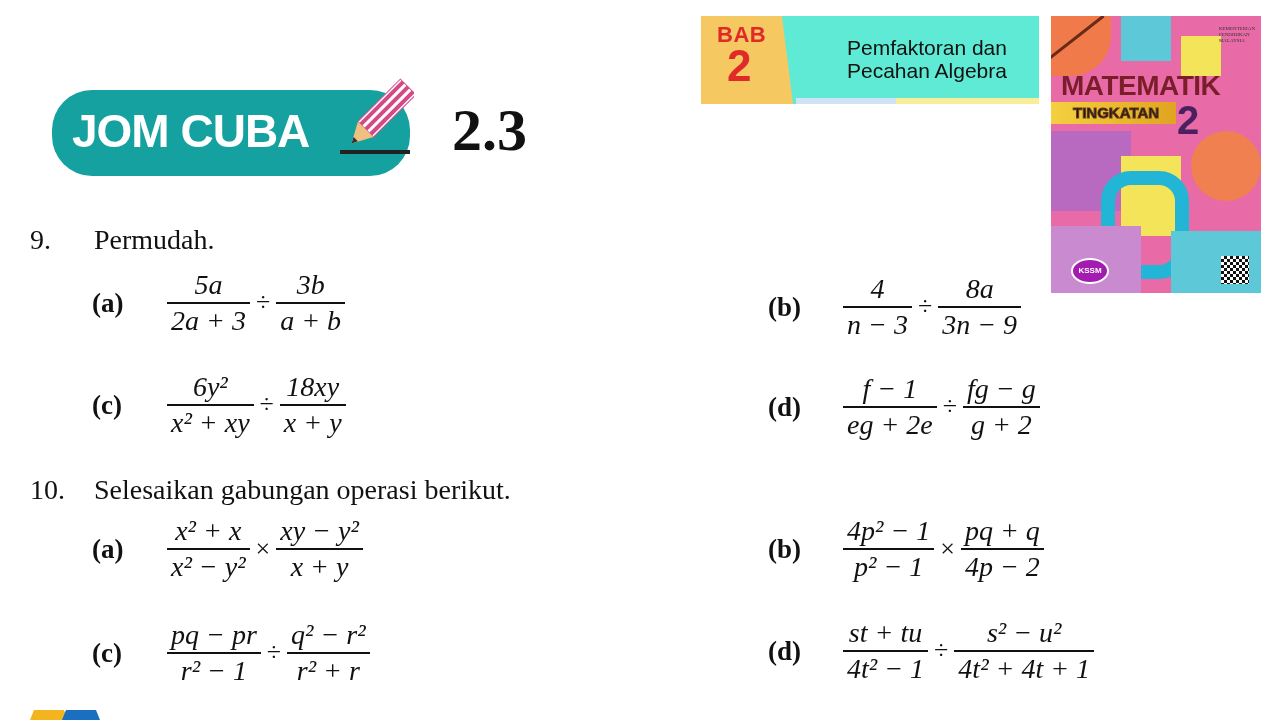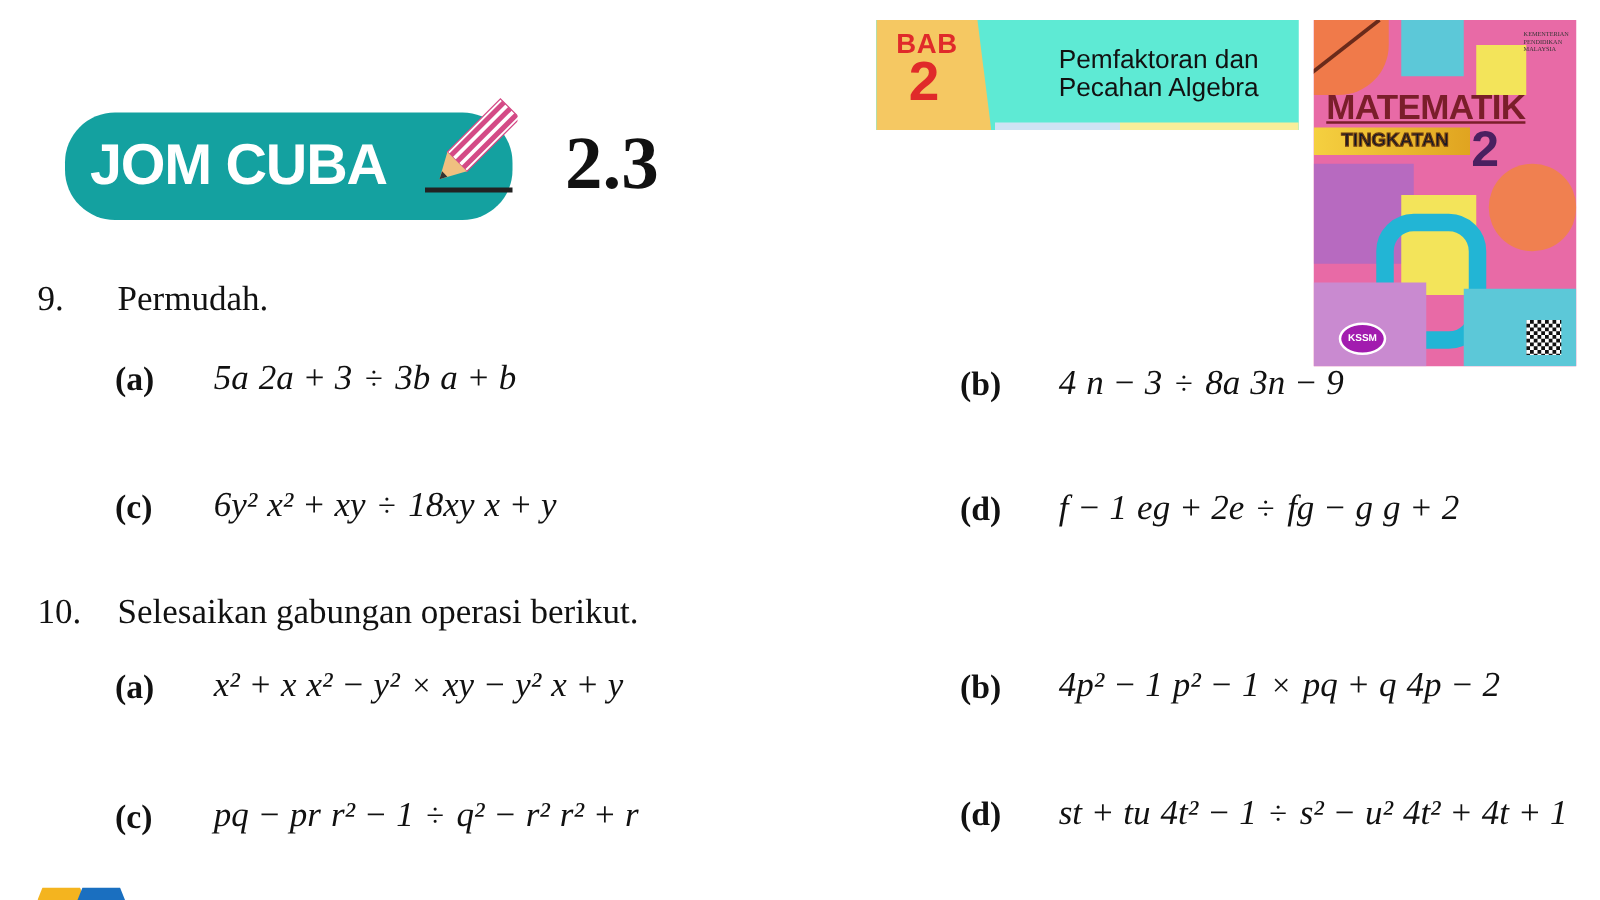--- a/index.html
+++ b/index.html
@@ -10,42 +10,42 @@
   .banner .bab-block { position:absolute; left:0; top:0; width:92px; height:88px; background:#f5c862; clip-path:polygon(0 0, 88% 0, 100% 100%, 0 100%); }
   .banner .bab-label { position:absolute; left:16px; top:6px; font-family:"Liberation Sans", sans-serif; font-weight:bold; font-size:22px; color:#e02a2a; letter-spacing:0.5px; }
   .banner .bab-num { position:absolute; left:26px; top:28px; font-family:"Liberation Sans", sans-serif; font-weight:bold; font-size:44px; color:#e02a2a; line-height:44px; }
   .banner .title { position:absolute; left:146px; top:20px; font-family:"Liberation Sans", sans-serif; font-weight:normal; font-size:21px; line-height:23px; color:#111; }
   .banner .strip { position:absolute; left:195px; right:0; bottom:0; height:6px; background:#f8ee9a; }
   .banner .strip2 { position:absolute; left:95px; width:100px; bottom:0; height:6px; background:#cfe3f4; }
 
   
   .cover { position:absolute; left:1051px; top:16px; width:210px; height:277px; overflow:hidden; background:#e86aa6; }
   .cover .shape { position:absolute; }
-  .cover .mat { position:absolute; left:10px; top:54px; font-family:"Liberation Sans", sans-serif; font-weight:bold; font-size:28px; color:#7a1e2a; letter-spacing:-0.5px;text-decoration:underline; }
+  .cover .mat { position:absolute; left:10px; top:54px; font-family:"Liberation Sans", sans-serif; font-weight:bold; font-size:28px; color:#7a1e2a; letter-spacing:-0.5px; }
   .cover .ting-bar { position:absolute; left:0; top:86px; width:125px; height:22px; background:linear-gradient(90deg,#f5d040,#e0a420); }
   .cover .ting { position:absolute; left:22px; top:88px; font-family:"Liberation Sans", sans-serif; font-weight:bold; font-size:15px; color:#0f172a; -webkit-text-stroke:1px #6a3a10; }
   .cover .two { position:absolute; left:126px; top:82px; font-family:"Liberation Sans", sans-serif; font-weight:bold; font-size:40px; color:#4a2060; }
   .cover .ministry { position:absolute; right:6px; top:10px; font-size:5px; color:#333; line-height:6px; }
   .cover .kssm { position:absolute; left:20px; top:242px; width:34px; height:22px; border-radius:50%; background:#a21caf; border:2px solid #fff; color:#fff; font-family:"Liberation Sans", sans-serif; font-weight:bold; font-size:8px; text-align:center; line-height:22px; }
   .cover .qr { position:absolute; left:170px; top:240px; width:28px; height:28px; background:repeating-conic-gradient(#111 0 25%, #fff 0 50%) 0 0/6px 6px; }
   .cover .stripe { position:absolute; left:-10px; top:20px; width:70px; height:3px; background:#6a2a1a; transform:rotate(-38deg); }
 
   
   .jom { position:absolute; left:52px; top:90px; width:358px; height:86px; background:#14a1a0; border-radius:40px; }
   .jom-text { position:absolute; left:72px; top:104px; font-family:"Liberation Sans", sans-serif; font-weight:bold; font-size:46px; color:#fff; letter-spacing:-1px; }
   .pencil { position:absolute; left:340px; top:78px; width:74px; height:80px; }
   .section-num { position:absolute; left:452px; top:96px; font-family:"Liberation Serif", serif; font-weight:bold; font-size:60px; color:#111; }
 
   
   .qhead { position:absolute; font-size:28px; }
   .qhead .num { position:absolute; left:0; top:0; }
   .qhead .txt { position:absolute; left:64px; top:0; white-space:nowrap; }
   .part { position:absolute; height:90px; display:flex; align-items:center; }
   .plabel { font-size:27px; width:75px; font-weight:bold; }
-  .frac { display:inline-flex; flex-direction:row; align-items:center; font-style:italic; font-size:28px; line-height:34px; }
+  .frac { display:inline-flex; flex-direction:column; align-items:center; font-style:italic; font-size:28px; line-height:34px; }
   .frac .n, .frac .d { padding:0 4px; white-space:nowrap; }
   .frac .bar { height:2px; background:#111; width:100%; }
   .op { font-size:26px; margin:0 6px; font-style:normal; }
 
   .bottom-deco { position:absolute; left:30px; top:710px; width:70px; height:10px; }
 </style>
 </head>
 <body>
 
 <div class="banner">

